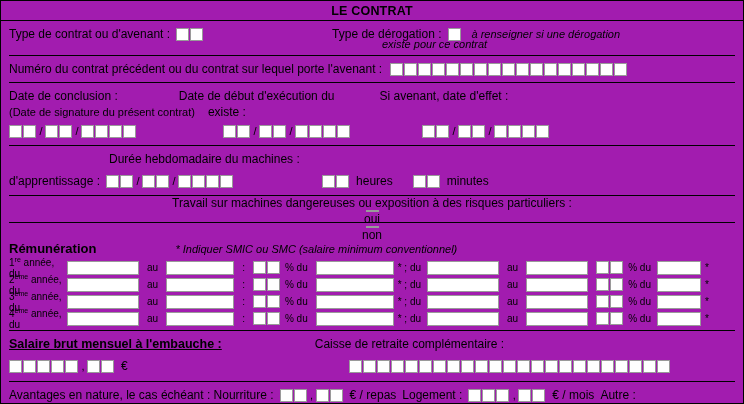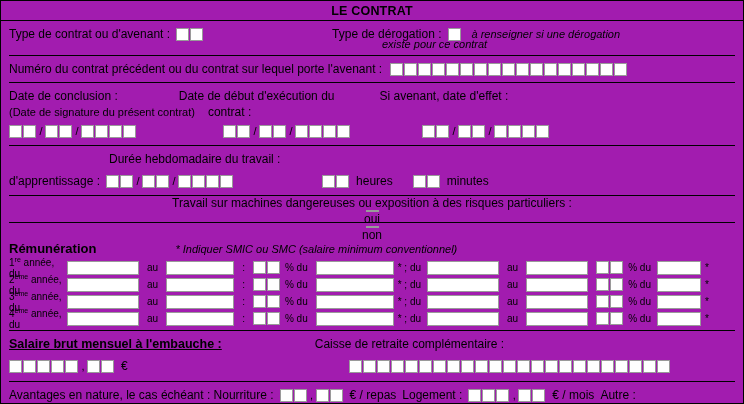--- a/index.html
+++ b/index.html
@@ -161,21 +161,21 @@
     <div class="row" style="height:17px; margin-top:4px;">
       <span class="lbl">Date de conclusion :</span>
       <span style="width:61px;"></span>
       <span class="lbl">Date de début d'exécution du</span>
       <span style="width:45px;"></span>
       <span class="lbl">Si avenant, date d'effet :</span>
     </div>
     <div class="row" style="height:16px;">
       <span class="small">(Date de signature du présent contrat)</span>
       <span style="width:13px;"></span>
-      <span class="lbl">contrat :</span>
+      <span class="lbl">existe :</span>
     </div>
     <div class="row" style="height:22px;">
       <span class="bxg">
         <span class="bx"></span>
         <span class="bx"></span>
         <span class="sep">/</span>
         <span class="bx"></span>
         <span class="bx"></span>
         <span class="sep">/</span>
         <span class="bx"></span>
@@ -208,21 +208,21 @@
         <span class="bx"></span>
         <span class="bx"></span>
         <span class="bx"></span>
       </span>
     </div>
 
     <div class="hline" style="margin-top:3px;"></div>
 
     <div class="row" style="height:20px; margin-top:3px;">
       <span style="width:100px;"></span>
-      <span class="lbl">Durée hebdomadaire du travail :</span>
+      <span class="lbl">Durée hebdomadaire du machines :</span>
     </div>
     <div class="row" style="height:24px;">
       <span class="lbl">d'apprentissage :</span>
       <span class="gap6"></span>
       <span class="bxg">
         <span class="bx"></span>
         <span class="bx"></span>
         <span class="sep">/</span>
         <span class="bx"></span>
         <span class="bx"></span>

